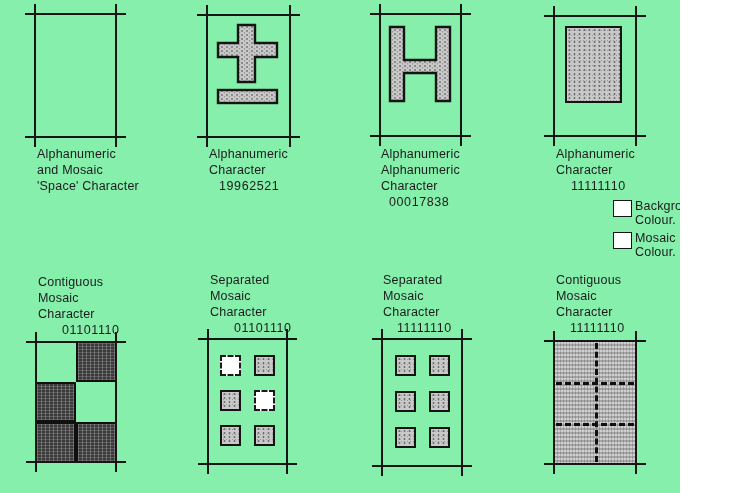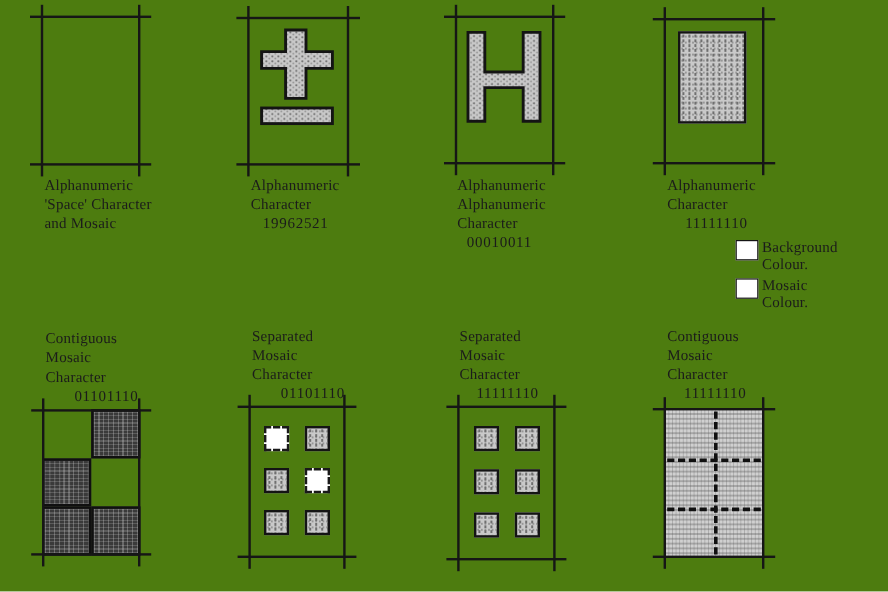--- a/index.html
+++ b/index.html
@@ -1,18 +1,18 @@
 <!DOCTYPE html>
 <html><head>
 <meta charset="utf-8">
 <style>
   html,body { margin:0; padding:0; background:#ffffff; }
   .page {
-    position:relative; width:740px; height:493px; background:#4d7c0f;
-    font-family:Liberation Serif, serif; color:#1b1b1b; overflow:hidden;
+    position:relative; width:680px; height:493px; background:#86efac;
+    font-family:Liberation Sans, sans-serif; color:#1b1b1b; overflow:hidden;
   }
 
   
   .frame { position:absolute; }
   .fl { position:absolute; background:#161616; z-index:4; }
   .fl.t { left:-9px; right:-9px; top:0;    height:1.6px; }
   .fl.b { left:-9px; right:-9px; bottom:0; height:1.6px; }
   .fl.l { top:-9px; bottom:-9px; left:0;   width:1.6px; }
   .fl.r { top:-9px; bottom:-9px; right:0;  width:1.6px; }
 
@@ -77,22 +77,22 @@
 <div class="page">
 
   <div class="frame" style="left:34px;top:13px;width:83px;height:125px">
     <span class="fl t"></span>
     <span class="fl b"></span>
     <span class="fl l"></span>
     <span class="fl r"></span>
   </div>
   <div class="label" style="left:37px;top:146px">
     <div>Alphanumeric</div>
+    <div>and Mosaic</div>
     <div>'Space' Character</div>
-    <div>and Mosaic</div>
   </div>
 
   <div class="frame" style="left:206px;top:14px;width:85px;height:124px">
     <span class="fl t"></span>
     <span class="fl b"></span>
     <span class="fl l"></span>
     <span class="fl r"></span>
     <svg class="glyph-svg" width="85" height="124" viewBox="0 0 85 124">
       <defs>
         <pattern id="stipA" width="5" height="4" patternUnits="userSpaceOnUse">
@@ -124,21 +124,21 @@
           <circle cx="3.5" cy="2.8" r="0.8" fill="#949494"></circle>
         </pattern>
       </defs>
       <path d="M11,14 L25,14 L25,47 L57,47 L57,14 L71,14 L71,88 L57,88 L57,60 L25,60 L25,88 L11,88 Z" fill="url(#stipB)" stroke="#141414" stroke-width="2.4"></path>
     </svg>
   </div>
   <div class="label" style="left:381px;top:146px">
     <div>Alphanumeric</div>
     <div>Alphanumeric</div>
     <div>Character</div>
-    <div class="code" style="padding-left:8px">00010011</div>
+    <div class="code" style="padding-left:8px">00017838</div>
   </div>
 
   <div class="frame" style="left:553px;top:15px;width:84px;height:122px">
     <span class="fl t"></span>
     <span class="fl b"></span>
     <span class="fl l"></span>
     <span class="fl r"></span>
     <div class="big-square stipple"></div>
   </div>
   <div class="label" style="left:556px;top:146px">

